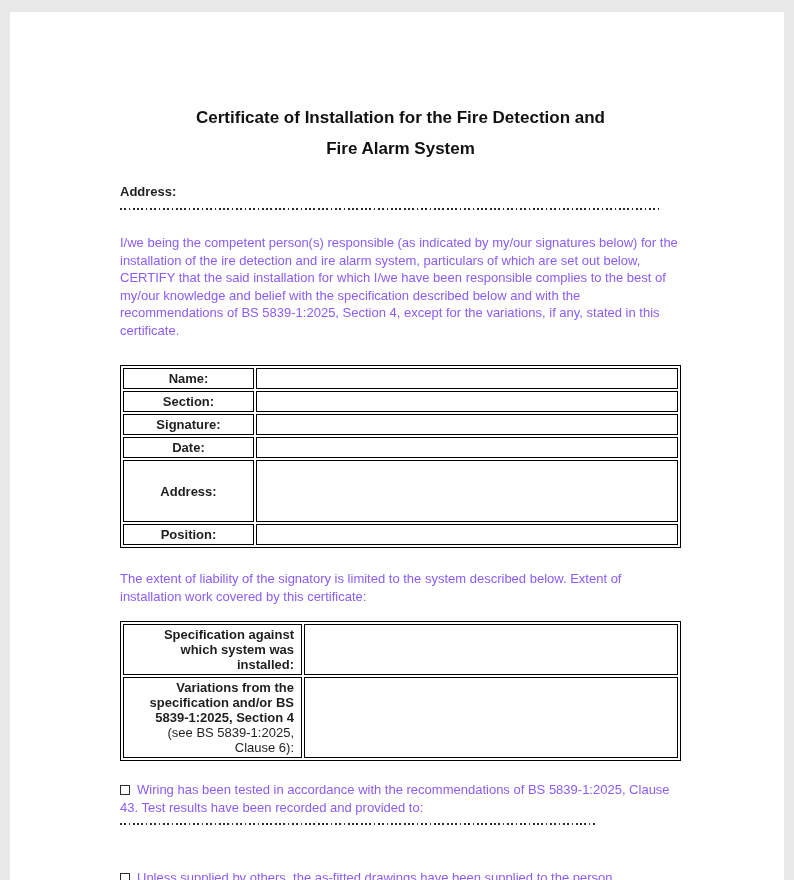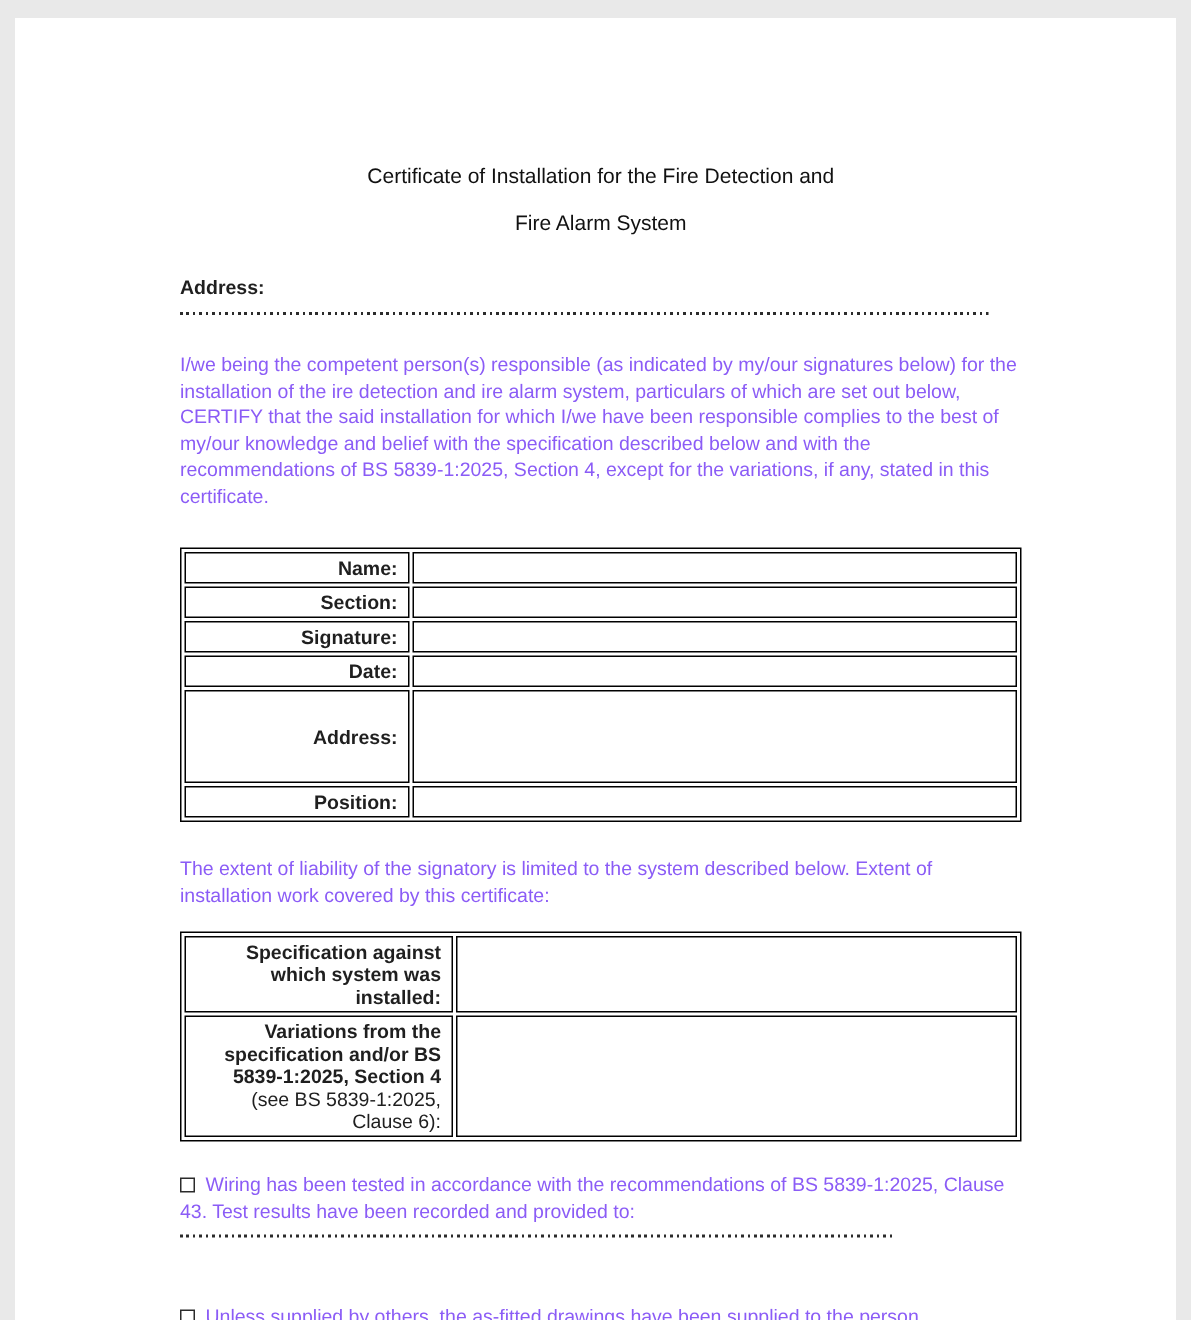--- a/index.html
+++ b/index.html
@@ -11,23 +11,23 @@
     overflow: hidden;
     position: relative;
   }
   .page {
     position: absolute;
     left: 10px; right: 10px; top: 12px; bottom: 0;
     background: #ffffff;
     padding: 90px 103px 20px 110px;
   }
   .title {
-    font-size: 14px;
+    font-size: 17px;
     line-height: 31px;
-    font-weight: 400;
+    font-weight: 700;
     text-align: center;
     color: #111111;
   }
   .title-line { display: block; }
 
   .address-label {
     margin-top: 20px;
     font-size: 13px;
     font-weight: 700;
   }
@@ -58,23 +58,23 @@
   }
   table.form td {
     border: 1px solid #000000;
     font-size: 13px;
     padding: 2px 7px;
     vertical-align: middle;
   }
   table.sig { margin-top: 26px; }
   table.sig td { height: 20px; }
   table.sig td.lbl {
-    width: 150px;
+    width: 131px;
     font-weight: 700;
-    text-align: right;
+    text-align: center;
     white-space: nowrap;
   }
   table.sig tr.tall td { height: 62px; }
 
   table.spec { margin-top: 16px; }
   table.spec td.lbl2 {
     width: 179px;
     text-align: right;
     font-weight: 700;
   }

